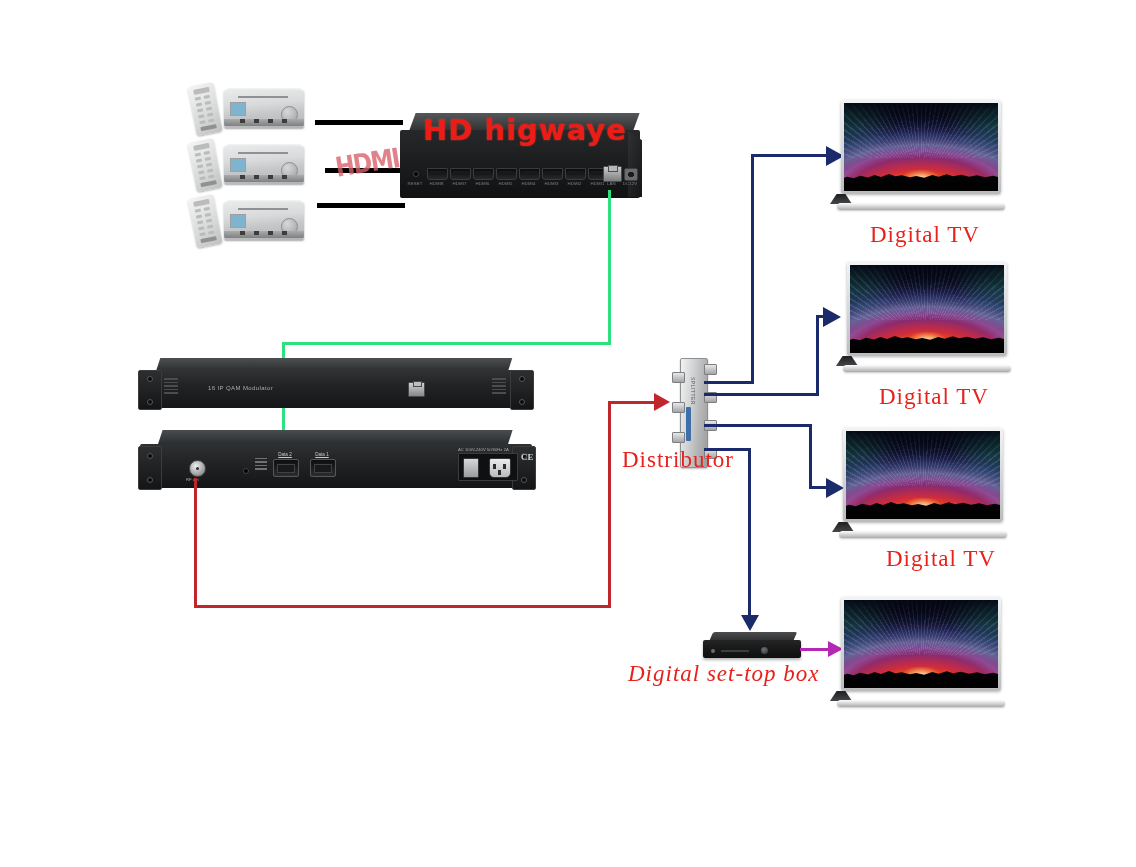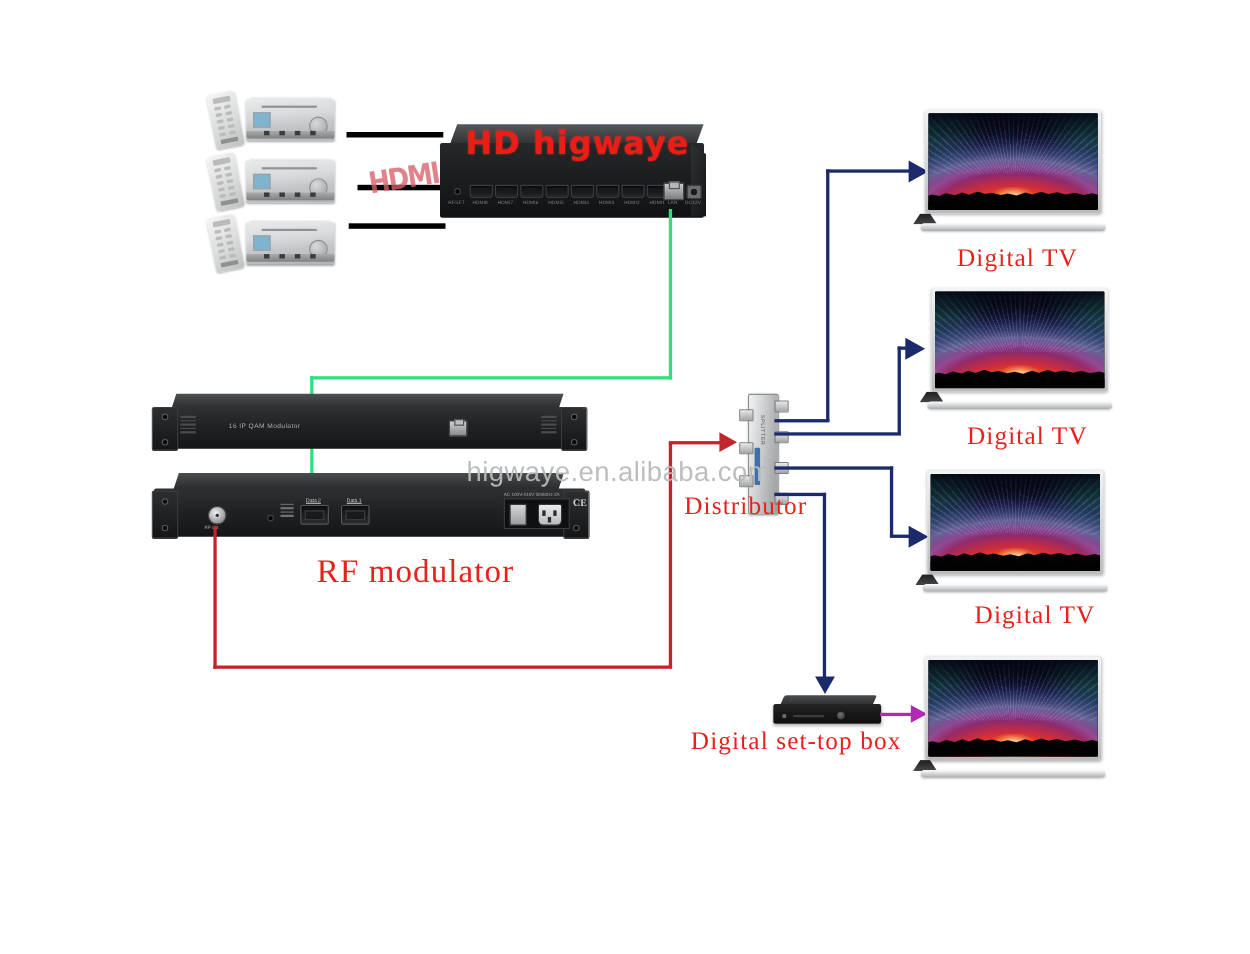--- a/index.html
+++ b/index.html
@@ -595,19 +595,17 @@
           <div class="topdark"></div>
         <div class="glow"></div>
           <div class="ridge"></div>
           <div class="ridge2"></div>
       </div>
     </div>
     <div class="tv-neck"></div>
     <div class="tv-stand"></div>
   </div>
 
-  <div class="caption" style="left:288px;top:503px;font-size:30px;">RF modulator</div>
   <div class="caption" style="left:622px;top:447px;font-size:23px;">Distributor</div>
-  <div class="caption" style="left:628px;top:661px;font-size:23px;">Digital set-top box</div>
-
-  <div id="watermark" style="left:424px;top:415px;">higwaye.en.alibaba.com</div>
+  <div class="caption" style="left:628px;top:661px;font-size:23px;font-style:italic;">Digital set-top box</div>
+
 
 </div>
 
 </body></html>

